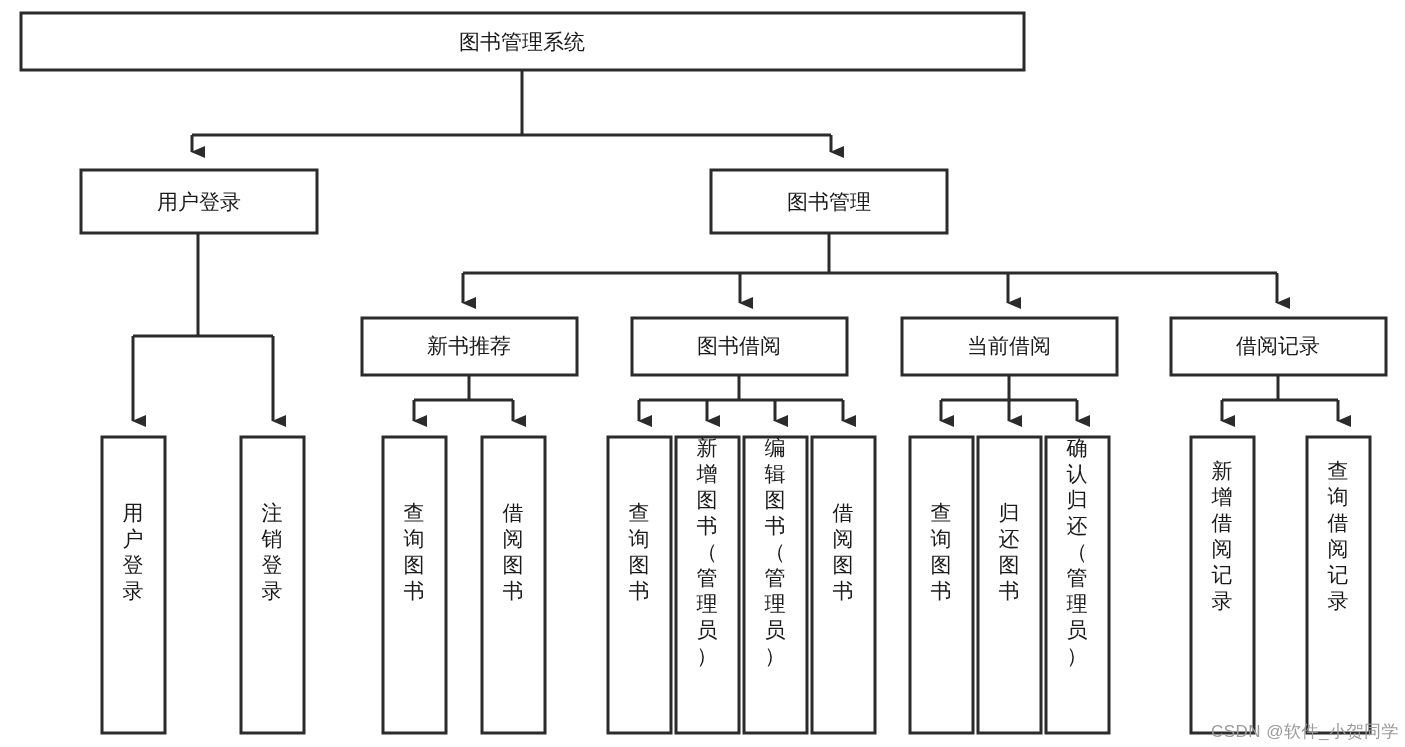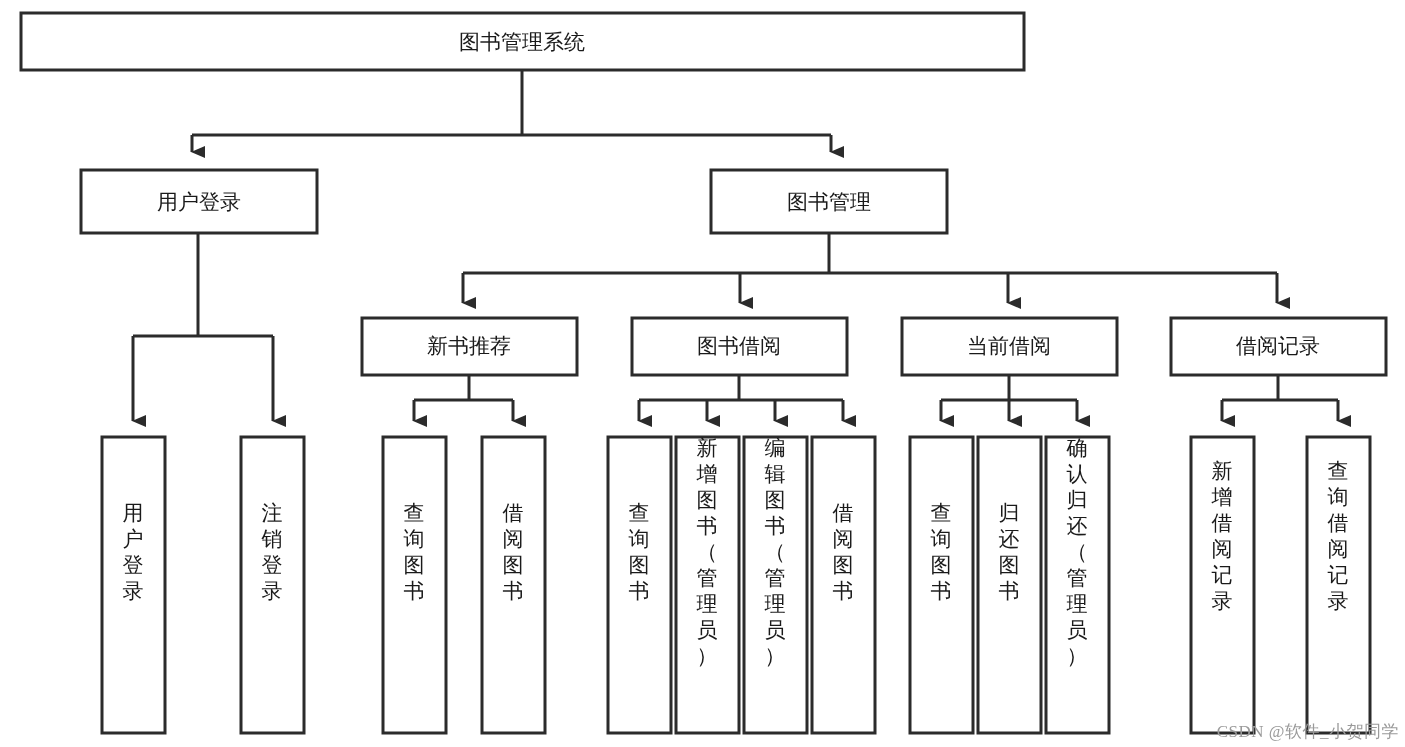--- a/index.html
+++ b/index.html
@@ -51,21 +51,21 @@
   .leaf-label {
     font-family: "DejaVu Sans", "Liberation Sans", sans-serif;
     font-size: 21px;
     fill: #1a1a1a;
     text-anchor: middle;
   }
   .watermark {
     position: absolute;
     right: 6px;
     bottom: 4px;
-    font-family: Liberation Serif, serif;
+    font-family: Liberation Sans, sans-serif;
     font-size: 17px;
     color: #9a9a9a;
     white-space: nowrap;
     letter-spacing: 0.5px;
     text-align: center;
   }
 </style>
 </head>
 <body>
 

